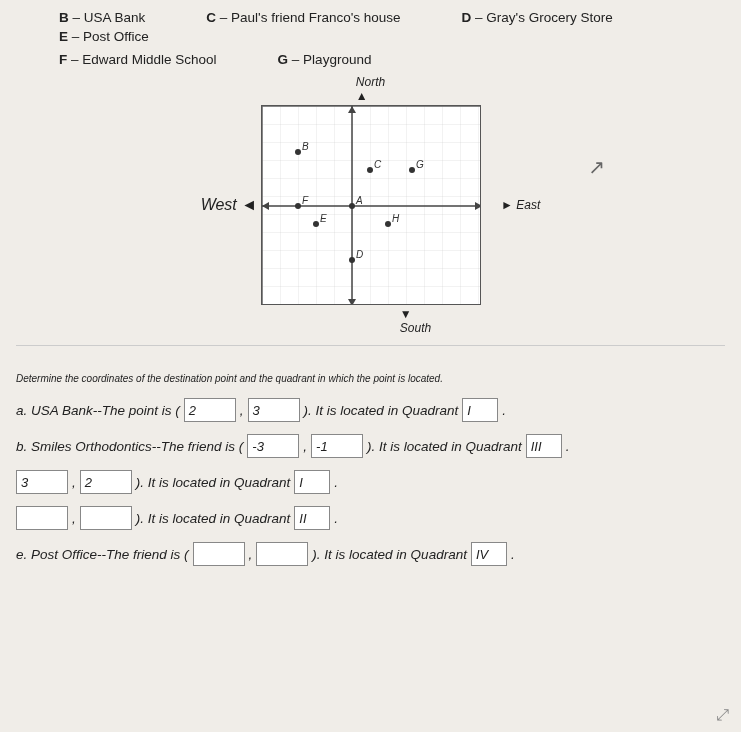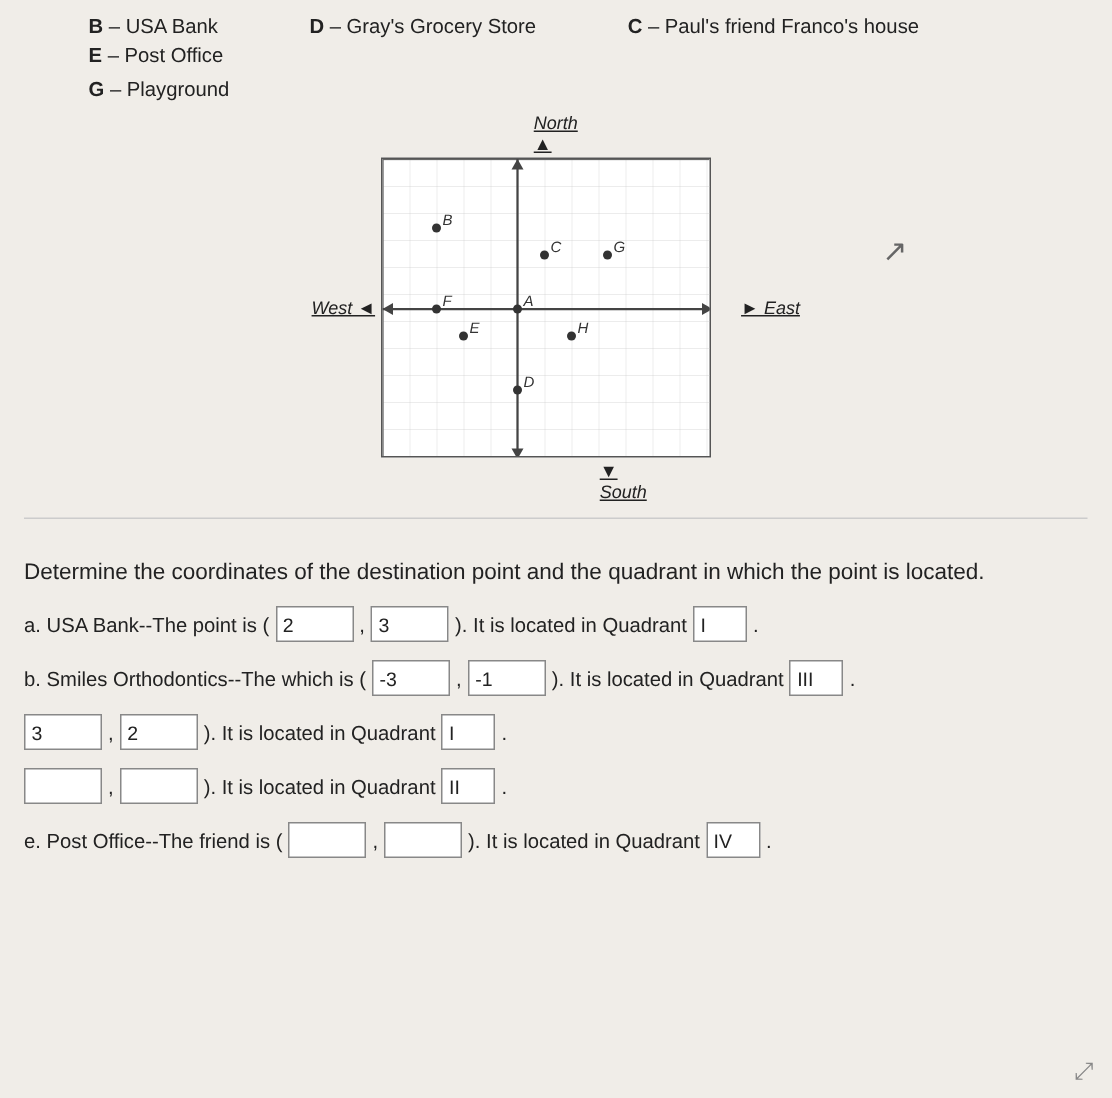--- a/index.html
+++ b/index.html
@@ -35,36 +35,35 @@
       justify-content: center;
       margin: 6px 0 8px 0;
       position: relative;
     }
 
     .map-wrapper {
       position: relative;
       display: flex;
       flex-direction: column;
       align-items: center;
-      text-decoration: underline;
     }
 
     .north-label {
       font-size: 12px;
       margin-bottom: 2px;
       font-style: italic;
     }
 
     .map-row {
       display: flex;
       align-items: center;
     }
 
     .west-label {
-      font-size: 12px;
+      font-size: 16px;
       margin-right: 4px;
       font-style: italic;
       display: flex;
       align-items: center;
       gap: 2px;
     }
 
     .east-label {
       font-size: 12px;
       margin-left: 20px;
@@ -86,37 +85,39 @@
       position: relative;
     }
 
     .divider {
       border: none;
       border-top: 1px solid #ccc;
       margin: 10px 0;
     }
 
     .instruction-text {
-      font-size: 15px;
+      font-size: 10px;
       margin-bottom: 14px;
+      font-style: italic;
       margin-top: 27px;
     }
 
     .qa-section {
       display: flex;
       flex-direction: column;
       gap: 12px;
     }
 
     .qa-row {
       display: flex;
       align-items: center;
       gap: 4px;
       font-size: 13.5px;
       flex-wrap: wrap;
+      font-style: italic;
     }
 
     .qa-label {
       min-width: 0;
       white-space: nowrap;
     }
 
     .input-box {
       border: 1px solid #888;
       background: #fff;
@@ -131,31 +132,34 @@
     .input-quadrant { width: 36px; }
   </style>
 </head>
 <body>
 
 <div class="location-labels">
   <span class="location-label">
     <span class="letter">B</span> – USA Bank
   </span>
   <span class="location-label">
+    <span class="letter">C</span> – Paul's friend Franco's house
+  </span>
+  <span class="location-label">
     <span class="letter">D</span> – Gray's Grocery Store
   </span>
   <span class="location-label">
-    <span class="letter">C</span> – Paul's friend Franco's house
-  </span>
-  <span class="location-label">
     <span class="letter">E</span> – Post Office
   </span>
 </div>
 
 <div class="location-labels">
+  <span class="location-label">
+    <span class="letter">F</span> – Edward Middle School
+  </span>
   <span class="location-label">
     <span class="letter">G</span> – Playground
   </span>
 </div>
 
 <div class="map-area">
   <div class="map-wrapper">
     <div class="north-label">North<br>▲</div>
     <div class="map-row">
       <div class="west-label">West ◄</div>
@@ -229,21 +233,21 @@
     <span class="qa-label">a. USA Bank--The point is (</span>
     <div class="input-box input-narrow">2</div>
     <span>,</span>
     <div class="input-box input-narrow">3</div>
     <span>). It is located in Quadrant</span>
     <div class="input-box input-quadrant">I</div>
     <span>.</span>
   </div>
 
   <div class="qa-row">
-    <span class="qa-label">b. Smiles Orthodontics--The which is (</span>
+    <span class="qa-label">b. Smiles Orthodontics--The friend is (</span>
     <div class="input-box input-narrow">-3</div>
     <span>,</span>
     <div class="input-box input-narrow">-1</div>
     <span>). It is located in Quadrant</span>
     <div class="input-box input-quadrant">III</div>
     <span>.</span>
   </div>
 
   <div class="qa-row">
     <div class="input-box input-narrow">3</div>

